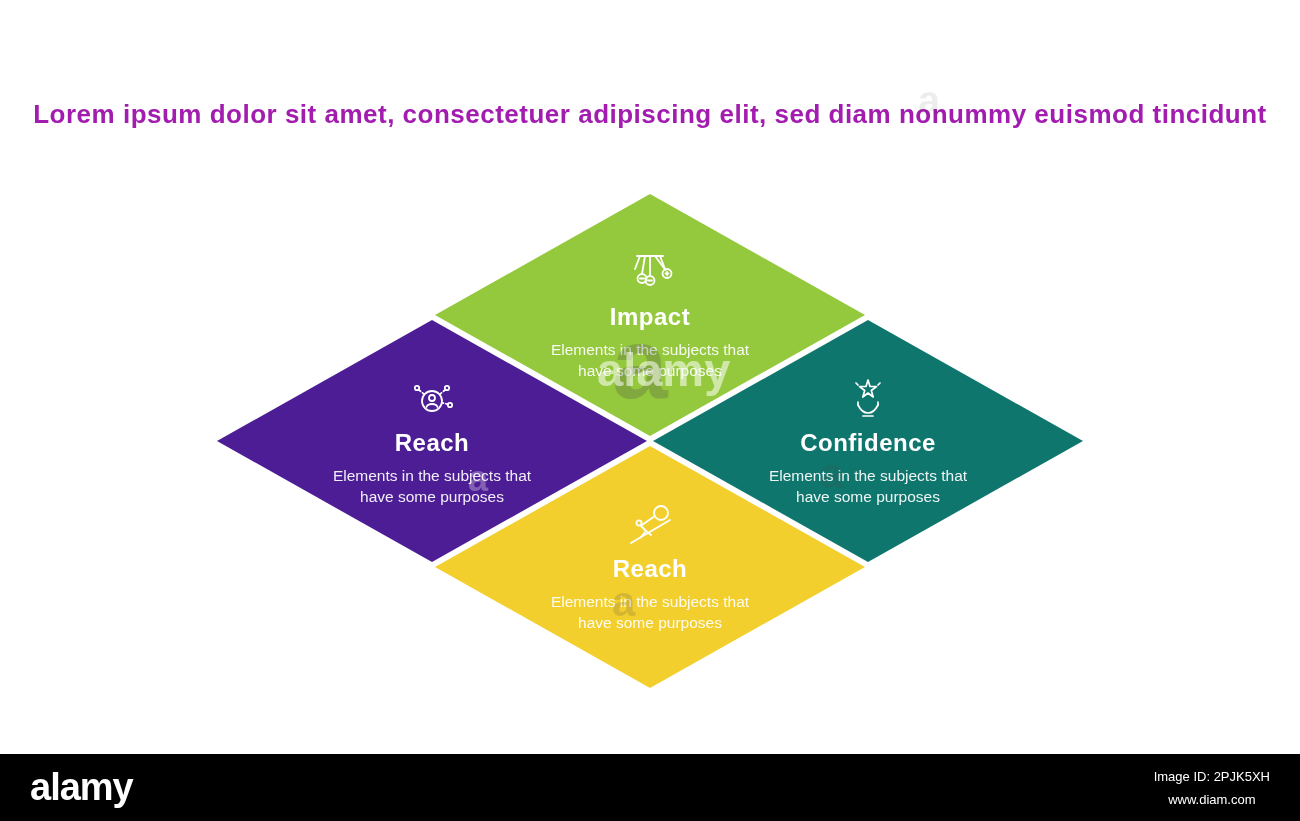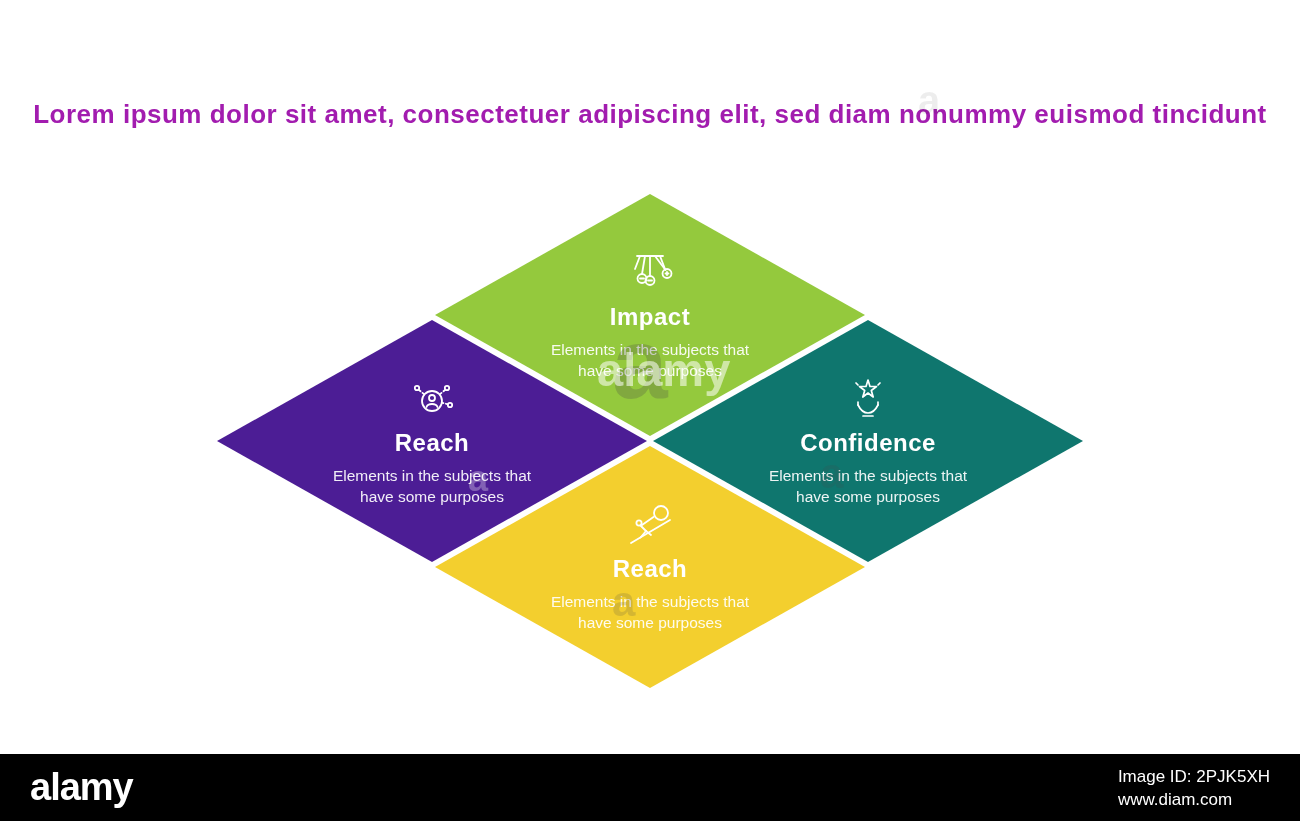--- a/index.html
+++ b/index.html
@@ -55,21 +55,21 @@
   .wm-a3 { left:468px; top:458px; font-size:36px; color:rgba(255,255,255,0.30); }
   .wm-a4 { left:918px; top:78px;  font-size:40px; color:rgba(0,0,0,0.07); }
 
   .footer {
     position:absolute; left:0; right:0; bottom:0; height:67px;
     background:#000000; color:#ffffff;
     display:flex; align-items:center; justify-content:space-between;
     padding:0 30px;
   }
   .footer-brand { font-size:38px; font-weight:700; letter-spacing:-1px; }
-  .footer-meta { text-align:left; font-size:17px; line-height:23px; }
+  .footer-meta { text-align:center; font-size:13px; line-height:23px; }
 </style>
 </head>
 <body>
 
 <div class="stage">
 
 
   <div class="subtitle">
     <div>Lorem ipsum dolor sit amet, consectetuer adipiscing elit, sed diam nonummy euismod tincidunt</div>
   </div>

